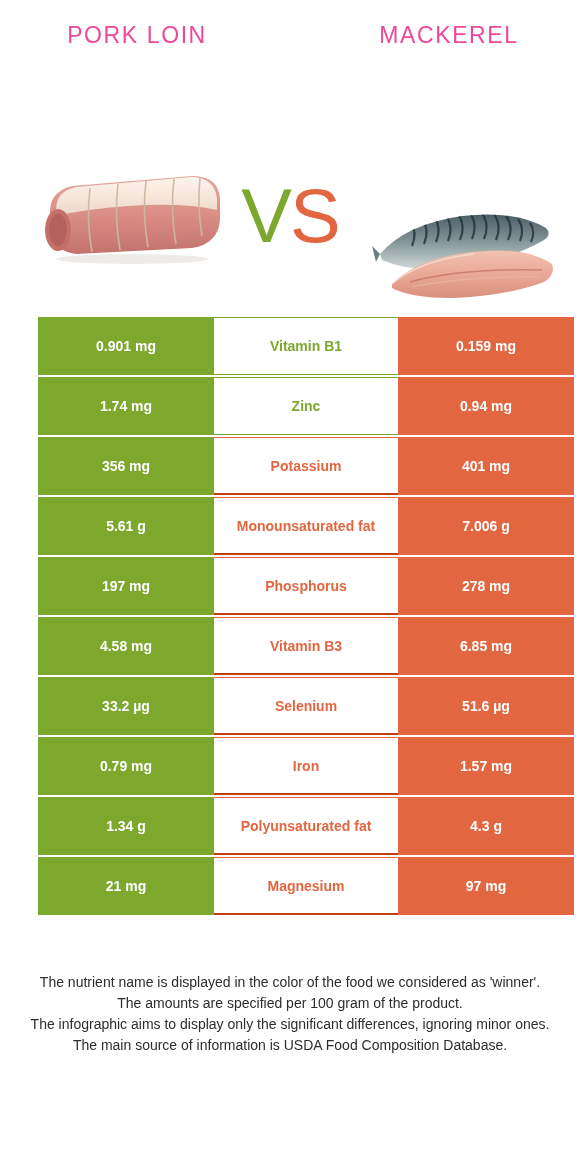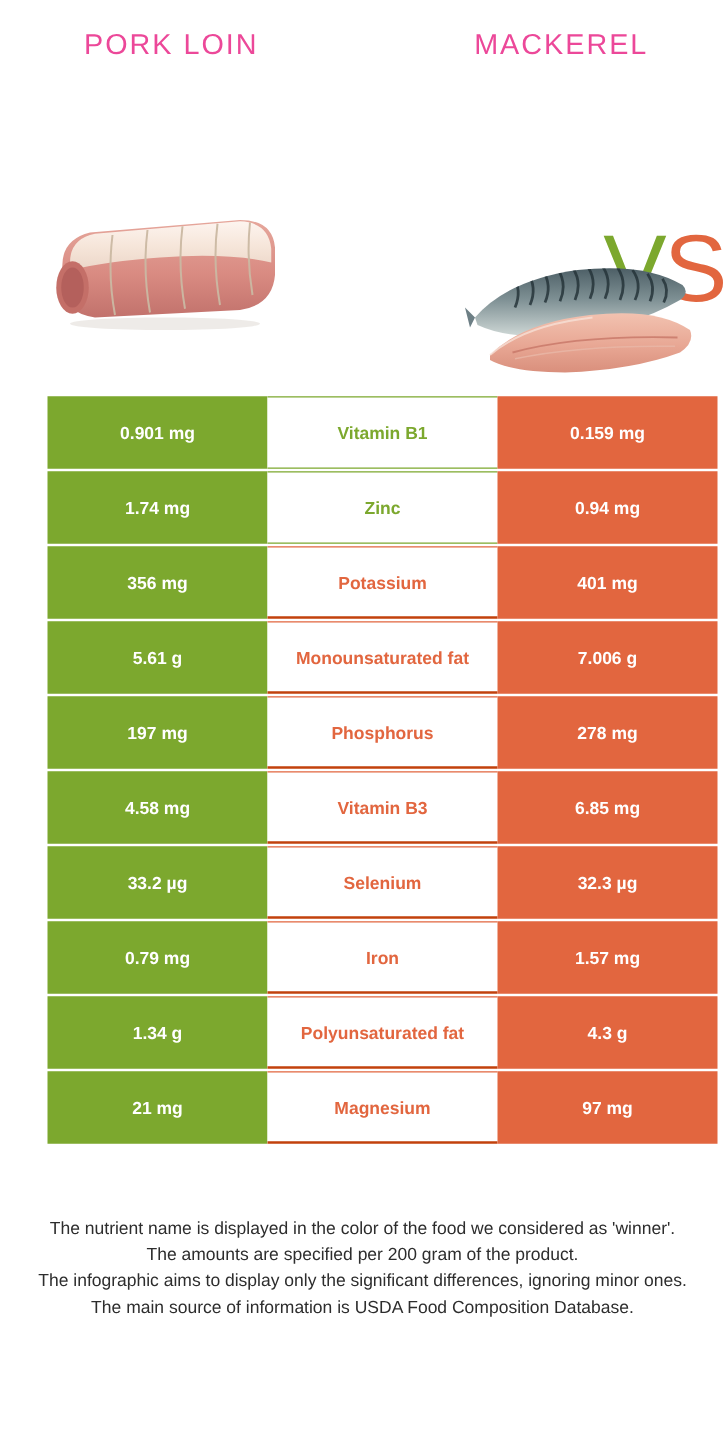--- a/index.html
+++ b/index.html
@@ -34,21 +34,21 @@
 
   
   .hero{
     position:relative;
     height:215px;
   }
   .vs{
     position:absolute;
     left:0;right:0;
     top:108px;
-    text-align:right;
+    text-align:center;
     font-size:76px;
     font-weight:400;
     letter-spacing:-2px;
     line-height:1;
   }
   .vs .v{color:#7CA82E;}
   .vs .s{color:#E2663F;}
 
   
   .pork{
@@ -249,21 +249,21 @@
 
     <div class="row win-orange">
       <div class="cell left">4.58 mg</div>
       <div class="cell mid">Vitamin B3</div>
       <div class="cell right">6.85 mg</div>
     </div>
 
     <div class="row win-orange">
       <div class="cell left">33.2 µg</div>
       <div class="cell mid">Selenium</div>
-      <div class="cell right">32.3 µg</div>
+      <div class="cell right">51.6 µg</div>
     </div>
 
     <div class="row win-orange">
       <div class="cell left">0.79 mg</div>
       <div class="cell mid">Iron</div>
       <div class="cell right">1.57 mg</div>
     </div>
 
     <div class="row win-orange">
       <div class="cell left">1.34 g</div>
@@ -274,18 +274,18 @@
     <div class="row win-orange">
       <div class="cell left">21 mg</div>
       <div class="cell mid">Magnesium</div>
       <div class="cell right">97 mg</div>
     </div>
 
   </div>
 
   <div class="footer">
     <div>The nutrient name is displayed in the color of the food we considered as 'winner'.</div>
-    <div>The amounts are specified per 200 gram of the product.</div>
+    <div>The amounts are specified per 100 gram of the product.</div>
     <div>The infographic aims to display only the significant differences, ignoring minor ones.</div>
     <div>The main source of information is USDA Food Composition Database.</div>
   </div>
 
 </div>
 
 </body></html>

